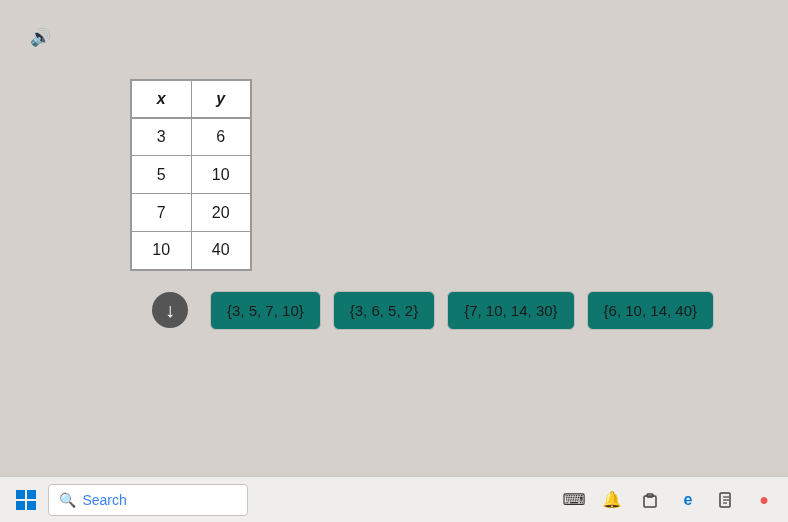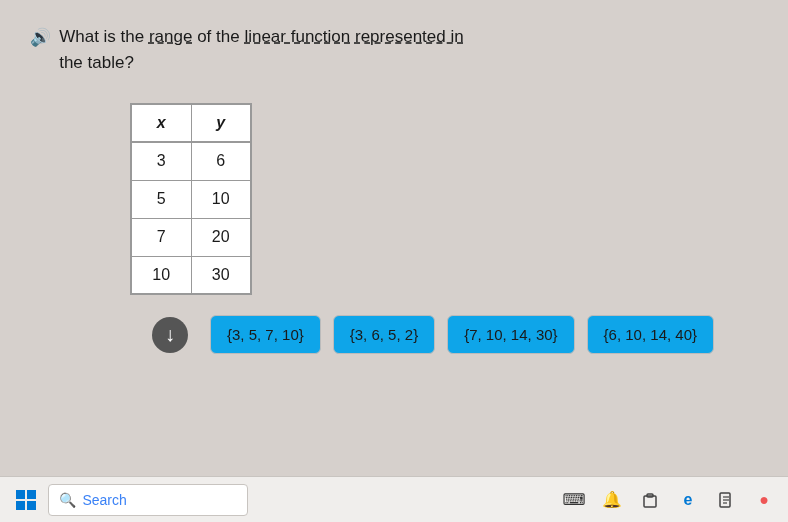--- a/index.html
+++ b/index.html
@@ -73,21 +73,21 @@
       color: #1a1a1a;
     }
 
     table thead th {
       font-weight: 600;
       font-style: italic;
       border-bottom: 2px solid #999;
     }
 
     .answer-btn {
-      background: #0ea5e9;
+      background: #0f766e;
       border: 1.5px solid #bbb;
       border-radius: 6px;
       padding: 10px 16px;
       font-size: 15px;
       color: #1a1a1a;
       cursor: pointer;
       white-space: nowrap;
     }
 
     .arrow-and-answers {
@@ -199,23 +199,20 @@
       cursor: pointer;
     }
   </style>
 </head>
 <body>
 
 <div class="main-content">
 
   <div class="question">
     <span class="question-icon">🔊</span>
-    <span class="question-text">
-      What is the <span class="range-underline">range</span> of the <span class="linear-underline">linear function</span> <span class="represented-underline">represented in</span><br>the table?
-    </span>
   </div>
 
   <div class="table-section">
     <table>
       <thead>
         <tr>
           <th>x</th>
           <th>y</th>
         </tr>
       </thead>
@@ -227,21 +224,21 @@
           <tr>
             <td>5</td>
             <td>10</td>
           </tr>
           <tr>
             <td>7</td>
             <td>20</td>
           </tr>
           <tr>
             <td>10</td>
-            <td>30</td>
+            <td>40</td>
           </tr>
         </tbody>
     </table>
   </div>
 
   <div class="arrow-and-answers">
     <div class="arrow-column">
       <div class="down-circle">↓</div>
     </div>
     <div id="answers-container" style="display:flex; gap:12px; align-items:center;">

